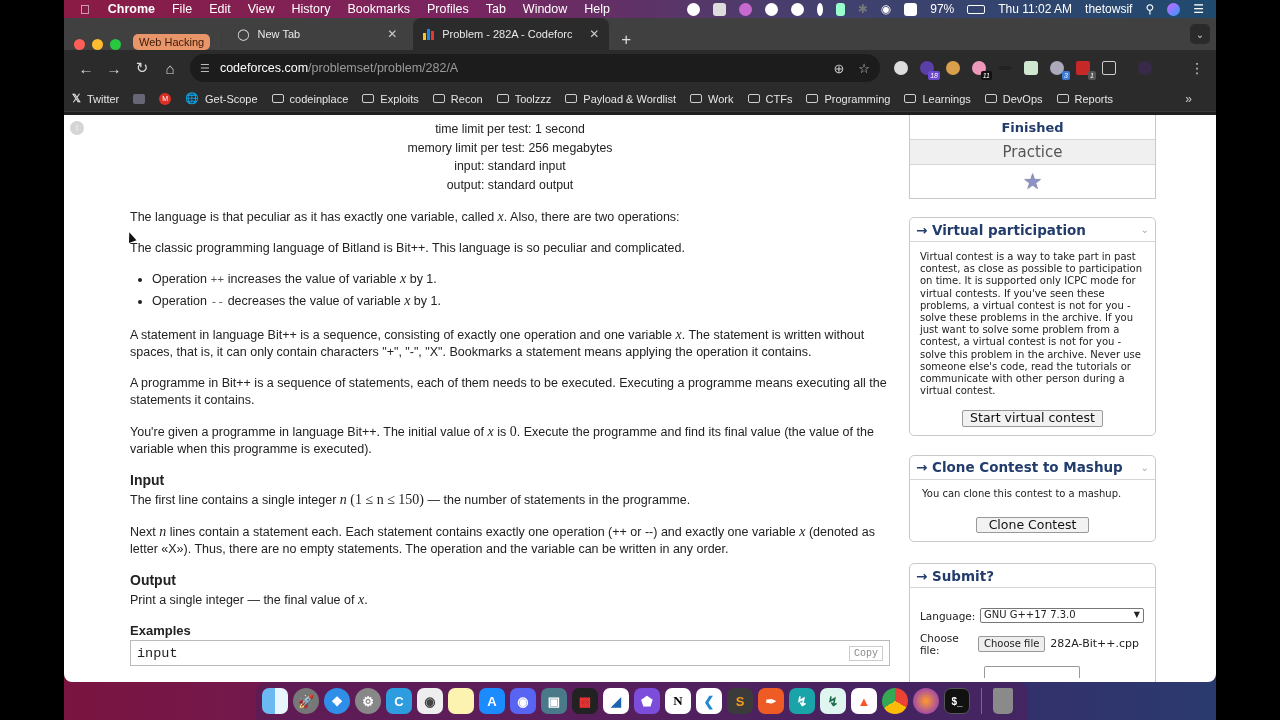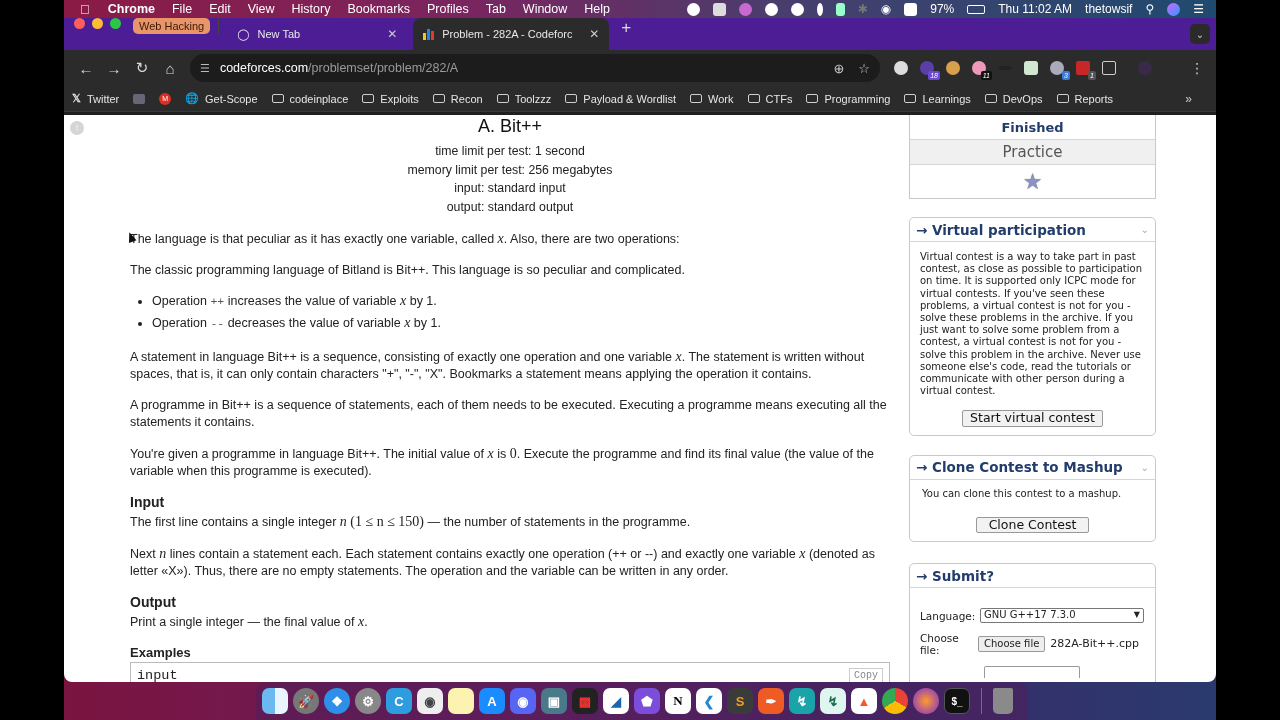--- a/index.html
+++ b/index.html
@@ -10,21 +10,21 @@
 
 .menubar{position:absolute;left:64px;top:0;width:1152px;height:18px;background:linear-gradient(90deg,#8a1b45 0%,#7a2560 35%,#44406e 65%,#1f4a6e 100%);display:flex;align-items:center;color:#fff;font-size:12.5px;padding-left:16px}
 .menubar .apple{font-size:13px;margin-right:18px}
 .menubar .mi{margin-right:17px}
 .menubar .mi.bold{font-weight:bold}
 .menubar .right{margin-left:auto;display:flex;align-items:center;gap:13px;padding-right:12px;font-size:12px}
 .sysicon{width:13px;height:13px;border-radius:50%;background:#fff;display:inline-block}
 .sysicon.sq{border-radius:3px}
 
 .window{position:absolute;left:64px;top:18px;width:1152px;height:664px;background:#1f1f1f;border-radius:0 0 8px 8px;overflow:hidden}
-.tabstrip{height:32px;background:#4c1d95;display:flex;align-items:flex-start;position:relative}
+.tabstrip{height:32px;background:#404040;display:flex;align-items:flex-end;position:relative}
 .traffic{display:flex;gap:7px;margin-left:10px;margin-right:12px}
 .traffic span{width:11px;height:11px;border-radius:50%;display:inline-block}
 .tgroup{background:#e8956a;color:#3a1a08;font-size:11px;padding:2px 6px;border-radius:5px;margin-right:8px}
 .sep{width:1px;height:16px;background:#444;margin-right:8px}
 .tab{display:flex;align-items:center;color:#e8e8e8;font-size:11px;height:32px;padding:0 10px;position:relative}
 .tab.inactive{width:180px}
 .tab.active{background:#2b2b2b;width:196px;border-radius:8px 8px 0 0;margin-left:6px}
 .tab .x{margin-left:auto;color:#ccc;font-size:12px}
 .tab .ticon{margin-right:8px}
 .newtab{color:#ddd;font-size:17px;margin-left:12px}
@@ -253,21 +253,20 @@
           <span class="fi"></span>
           <span>Reports</span>
         </span>
       <span class="bm-more">»</span>
     </div>
 
     <div class="page">
       <div class="scrollup">↑</div>
 
       <div class="main">
-        <div class="ptitle">A. Bit++</div>
         <div class="meta">
           <div>time limit per test: 1 second</div>
           <div>memory limit per test: 256 megabytes</div>
           <div>input: standard input</div>
           <div>output: standard output</div>
         </div>
 
         <div class="para"><span>The language is that peculiar as it has exactly one variable, called </span><span class="math">x</span><span>. Also, there are two operations:</span></div>
         <div class="para first">The classic programming language of Bitland is Bit++. This language is so peculiar and complicated.</div>
         <ul class="ops">

